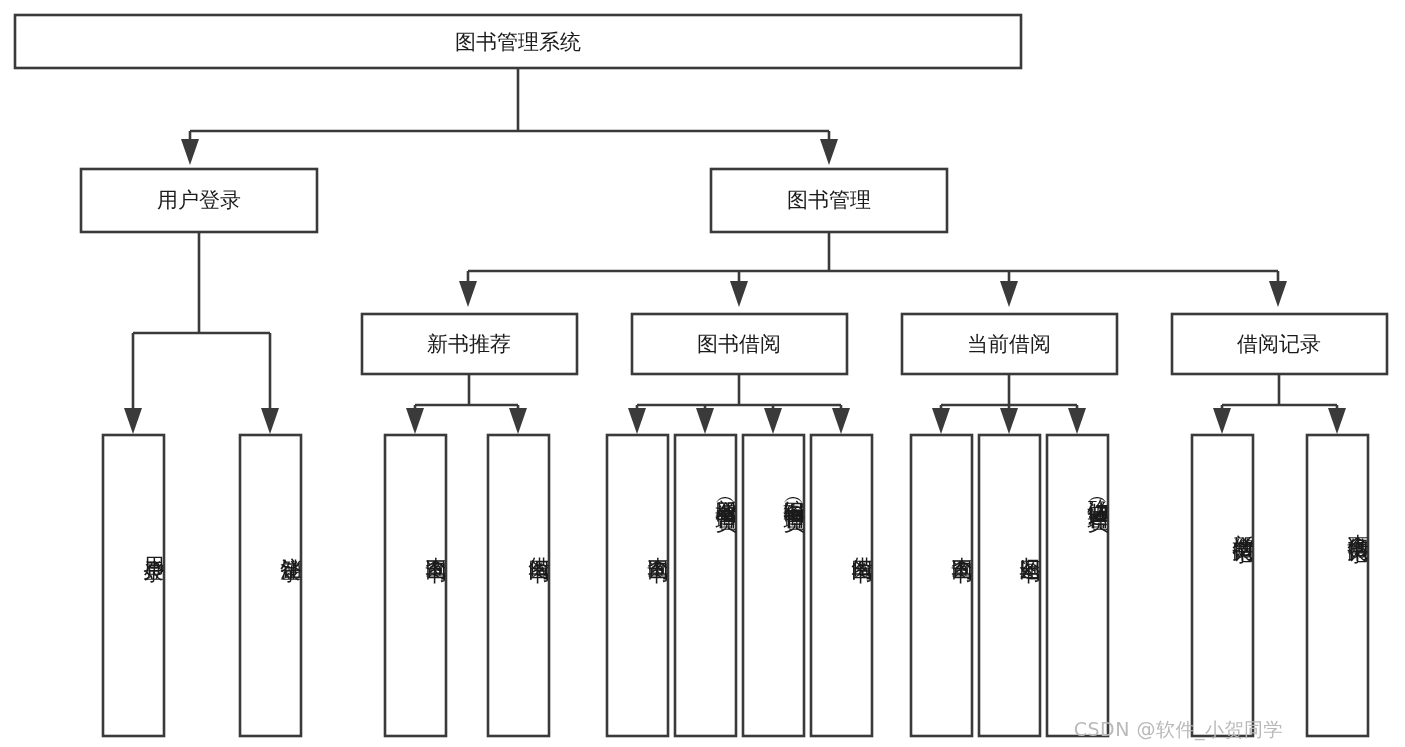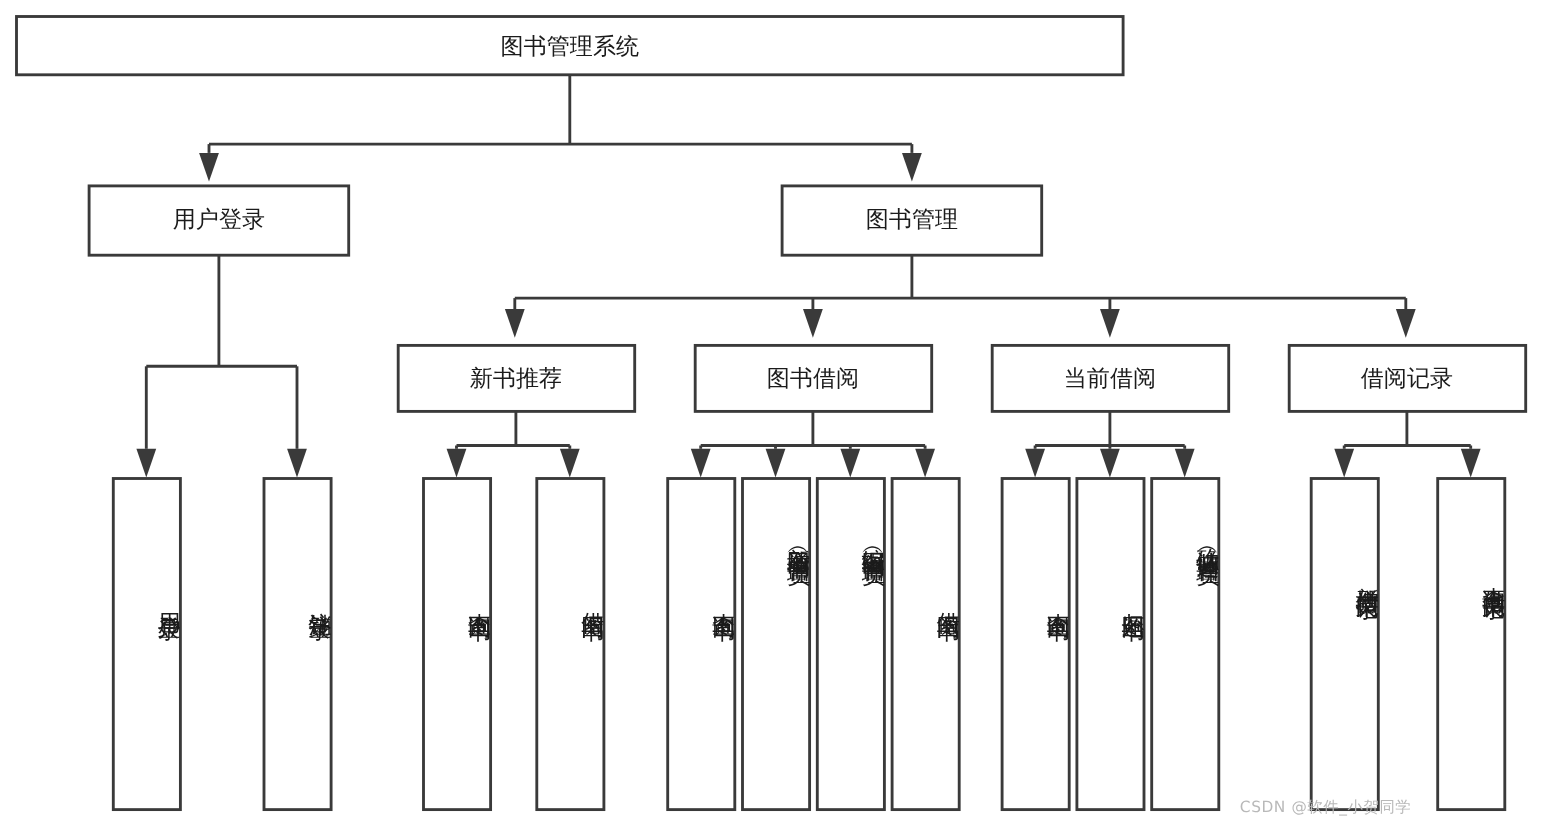--- a/index.html
+++ b/index.html
@@ -68,21 +68,21 @@
     letter-spacing: 2px;
     white-space: nowrap;
     pointer-events: none;
     text-align: start;
   }
   .watermark {
     position: absolute;
     right: 8px;
     bottom: 4px;
     font-family: "DejaVu Sans", "Liberation Sans", sans-serif;
-    font-size: 14px;
+    font-size: 19px;
     color: #b9b9b9;
     letter-spacing: 0.5px;
     white-space: nowrap;
   }
 </style>
 </head>
 <body>
 
 <div id="diagram-root">
 

